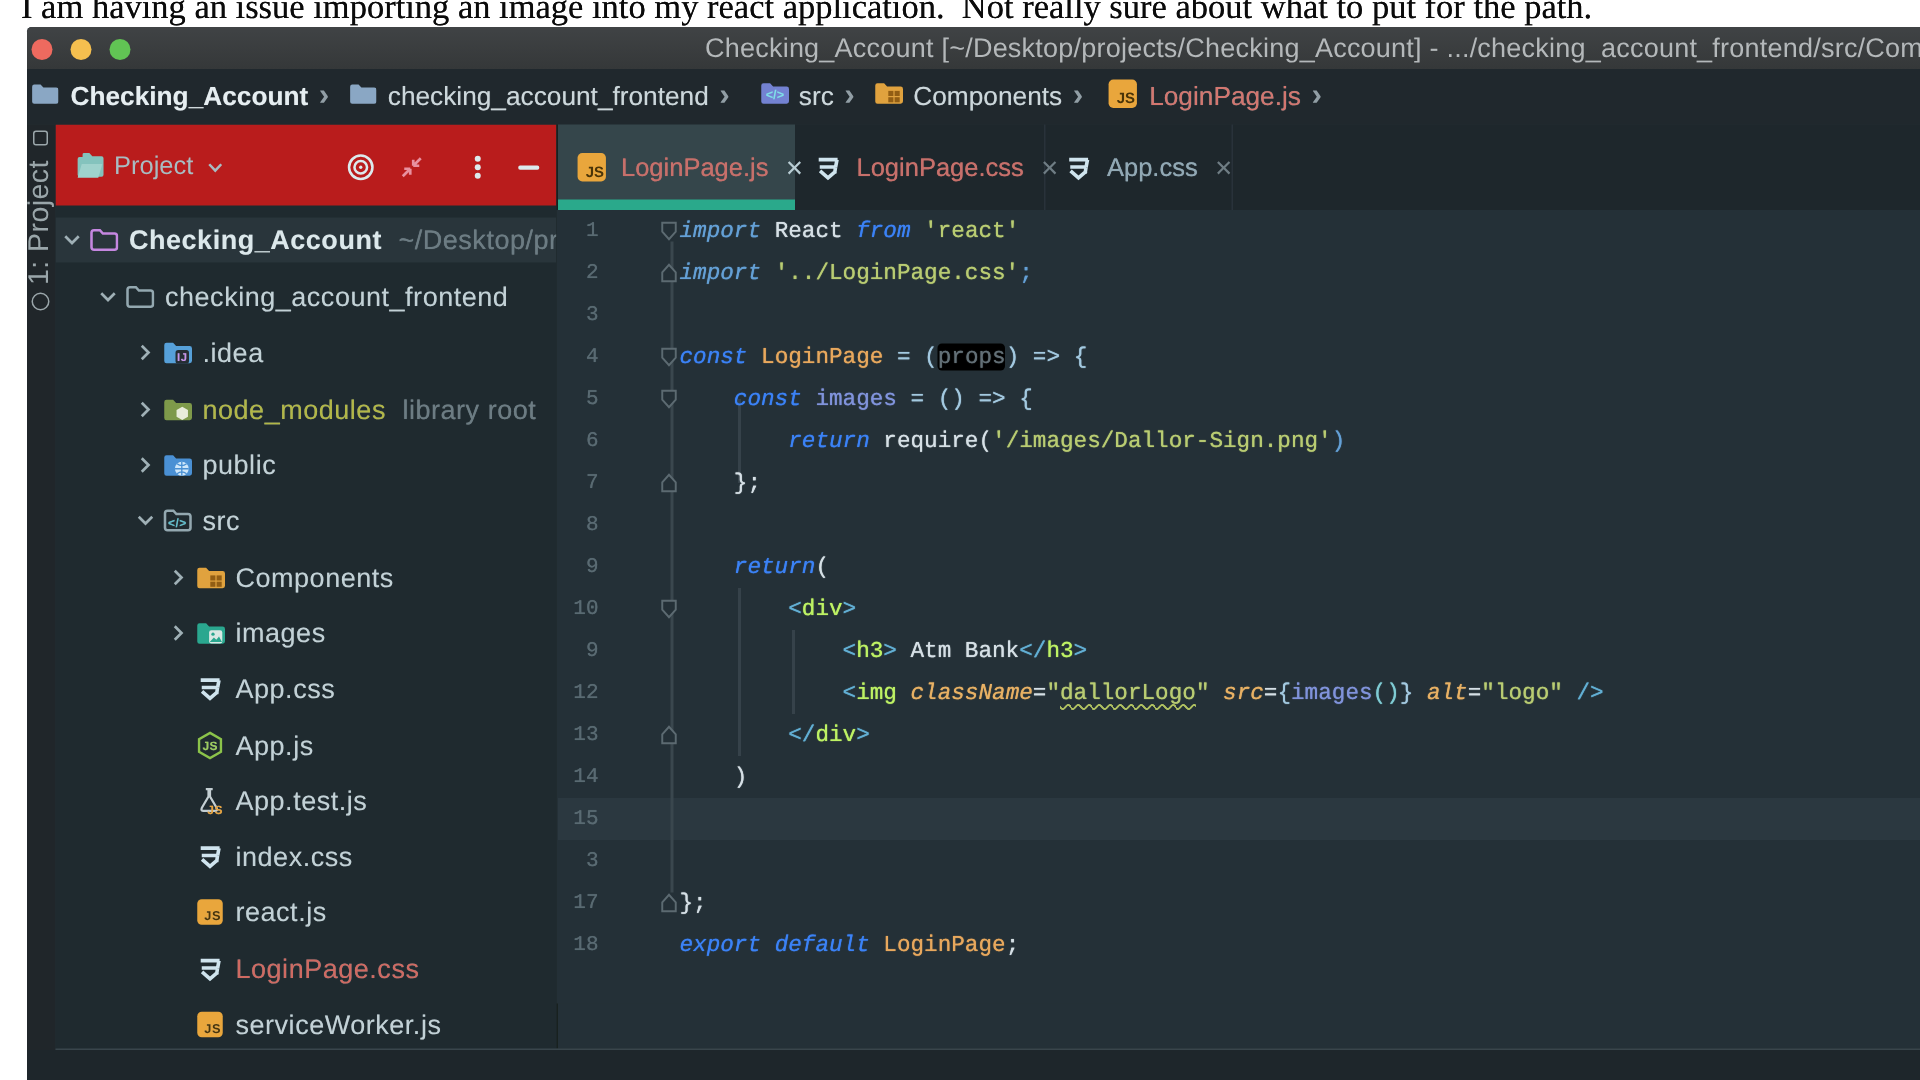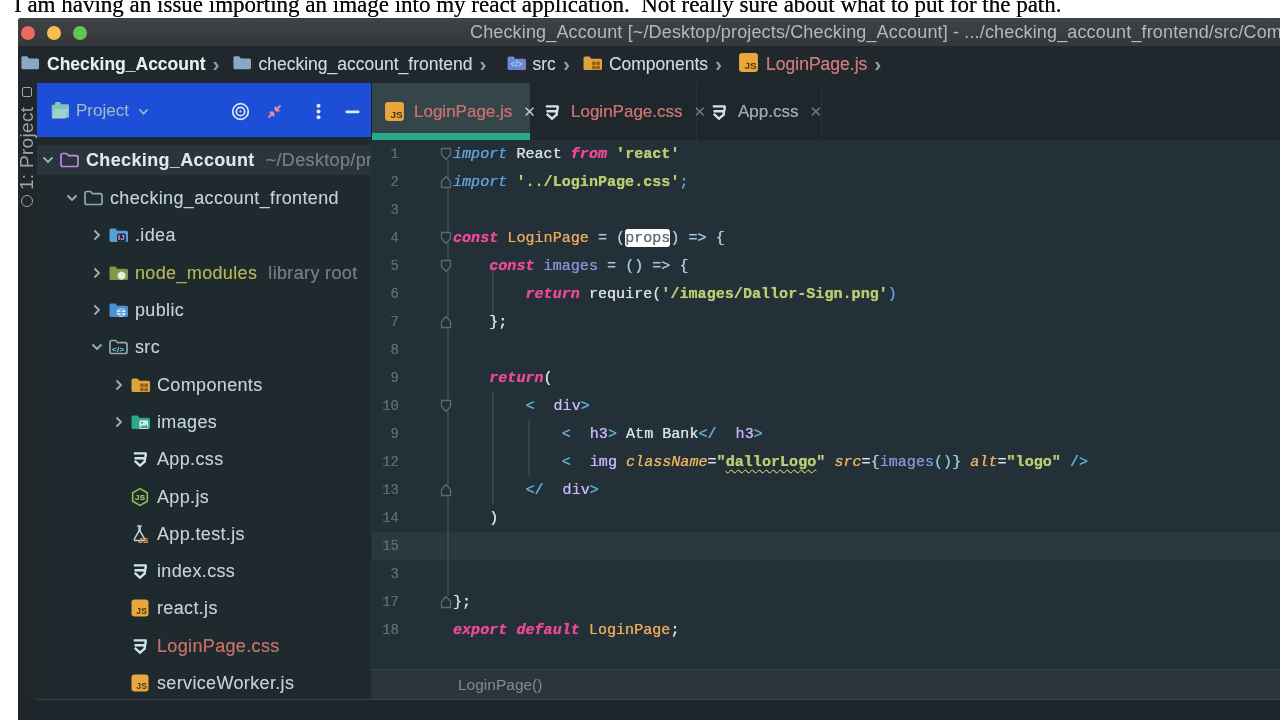--- a/index.html
+++ b/index.html
@@ -19,21 +19,21 @@
 #crumbbar .sep { color:#919ea5; font-size:21px; margin:0 12px 0 7px; font-weight:600; position:relative; top:-1px; }
 #crumbbar .ct { color:#ccd7db; font-size:17.5px; text-shadow:0 0 0.5px rgba(204,215,219,0.55); }
 #crumbbar .bold { font-weight:bold; color:#e6eef1; }
 #crumbbar .red { color:#d3766f; }
 .cicon { display:inline-block; }
 
 #strip { position:absolute; left:0; top:65.5px; width:19px; height:637px; background:#20262a; }
 #striptext { position:absolute; left:-2px; top:15px; width:23px; height:92px; color:#9aa6aa; font-size:19px; writing-mode:vertical-rl; transform:rotate(180deg); white-space:nowrap; letter-spacing:0.3px; }
 
 #sidebar { position:absolute; left:19px; top:65.5px; width:334px; height:616px; background:#1f2a2f; overflow:hidden; }
-#pheader { position:absolute; left:0; top:0; width:334px; height:54px; background:#1d4ed8; }
+#pheader { position:absolute; left:0; top:0; width:334px; height:54px; background:#b91c1c; }
 .trow { position:absolute; display:flex; align-items:center; height:28px; white-space:nowrap; font-size:18px; letter-spacing:0.35px; color:#c2d1d6; text-shadow:0 0 0.5px rgba(194,209,214,0.45); }
 .trow .chev { width:22px; flex:0 0 22px; display:flex; justify-content:center; color:#9fb0b6; }
 .trow .ic { margin-right:7px; flex:0 0 auto; display:flex; }
 .gray { color:#6c7c83; }
 .olive { color:#b2b747; }
 .salmon { color:#cf6a62; }
 
 #ecol-border { position:absolute; left:353px; top:65.5px; width:1px; height:616px; background:#18211f; }
 #tabbar { position:absolute; left:354px; top:65.5px; width:908px; height:57px; background:#1e272c; }
 .tab { position:absolute; top:0; height:57px; display:flex; align-items:center; }
@@ -48,32 +48,32 @@
 #editor { position:absolute; left:353px; top:122.5px; width:909px; height:529px; background:#243037; font-family:"Liberation Mono", monospace; }
 #caretline { position:absolute; left:1px; top:392px; width:908px; height:28px; background:#2b3840; }
 #gutter { position:absolute; left:1px; top:0; width:45px; }
 #gutter div { height:28px; line-height:28px; text-align:right; color:#596a72; font-size:14px; padding-right:18px; text-shadow:0 0 0.5px currentColor; }
 #foldline { position:absolute; left:76px; top:21px; width:1.5px; height:434px; background:#3a474e; }
 .fold { position:absolute; left:69px; width:12px; height:14px; }
 #code { position:absolute; left:82px; top:0; font-size:15.1px; line-height:28px; white-space:pre; color:#dce4e8; text-shadow:0 0 0.7px currentColor; }
 .guide { position:absolute; width:1.5px; background:#36424a; }
 
 .kb { color:#64a0d6; font-style:italic; }   
-.kp { color:#ec4899; font-style:italic;font-weight:bold; }   
-.str { color:#b9cc72;font-weight:bold; }                      
+.kp { color:#3b82f6; font-style:italic; }   
+.str { color:#b9cc72; }                      
 .fn { color:#e8a85d; }                       
 .vb { color:#8093db; }                       
 .wh { color:#d6e0e6; }
 .op { color:#a3c9e0; }
 .pb { color:#64a0d6; }                      
-.tag { color:#c4b5fd;margin-left:19px; }                      
+.tag { color:#bef264; }                      
 .ab { color:#62afd4; }                       
 .attr { color:#e8b164; font-style:italic; }  
 .cy { color:#7fccd4; }
-.unused { color:#626f76; background:#ffffff; border-radius:3px; }
+.unused { color:#626f76; background:#000000; border-radius:3px; }
 .wavy { text-decoration:underline wavy #aebf5e 1px; text-underline-offset:2.5px; }
 
 #bcrumb { position:absolute; left:353px; top:651.5px; width:909px; height:30px; background:#2a353c; border-top:1px solid #39454b; color:#7d8d94; font-size:15.5px; line-height:29px; }
 #statusbar { position:absolute; left:0; top:682.5px; width:1262px; height:20px; background:#1e262b; }
 #statusline { position:absolute; left:19px; top:681.5px; width:1243px; height:1px; background:#39454b; }
 </style>
 </head>
 <body>
 <div id="topline">I am having an issue importing an image into my react application.&nbsp; Not really sure about what to put for the path.</div>
 <div id="win">
@@ -431,16 +431,15 @@
         <span class="ab">&lt;</span><span class="tag">div</span><span class="ab">&gt;</span>
             <span class="ab">&lt;</span><span class="tag">h3</span><span class="ab">&gt;</span><span class="wh"> Atm Bank</span><span class="ab">&lt;/</span><span class="tag">h3</span><span class="ab">&gt;</span>
             <span class="ab">&lt;</span><span class="tag">img</span> <span class="attr">className</span><span class="wh">=</span><span class="str">"<span class="wavy">dallorLogo</span>"</span> <span class="attr">src</span><span class="wh">=</span><span class="op">{</span><span class="vb">images</span><span class="cy">()</span><span class="op">}</span> <span class="attr">alt</span><span class="wh">=</span><span class="str">"logo"</span> <span class="ab">/&gt;</span>
         <span class="ab">&lt;/</span><span class="tag">div</span><span class="ab">&gt;</span>
     <span class="wh">)</span>
 
 
 <span class="wh">};</span>
 <span class="kp">export</span> <span class="kp">default</span> <span class="fn">LoginPage</span><span class="wh">;</span></div>
   </div>
-  <div id="bcrumb"><span style="margin-left:87px;">LoginPage()</span></div>
   <div id="statusbar"></div>
   <div id="statusline"></div>
 </div>
 
 </body></html>

